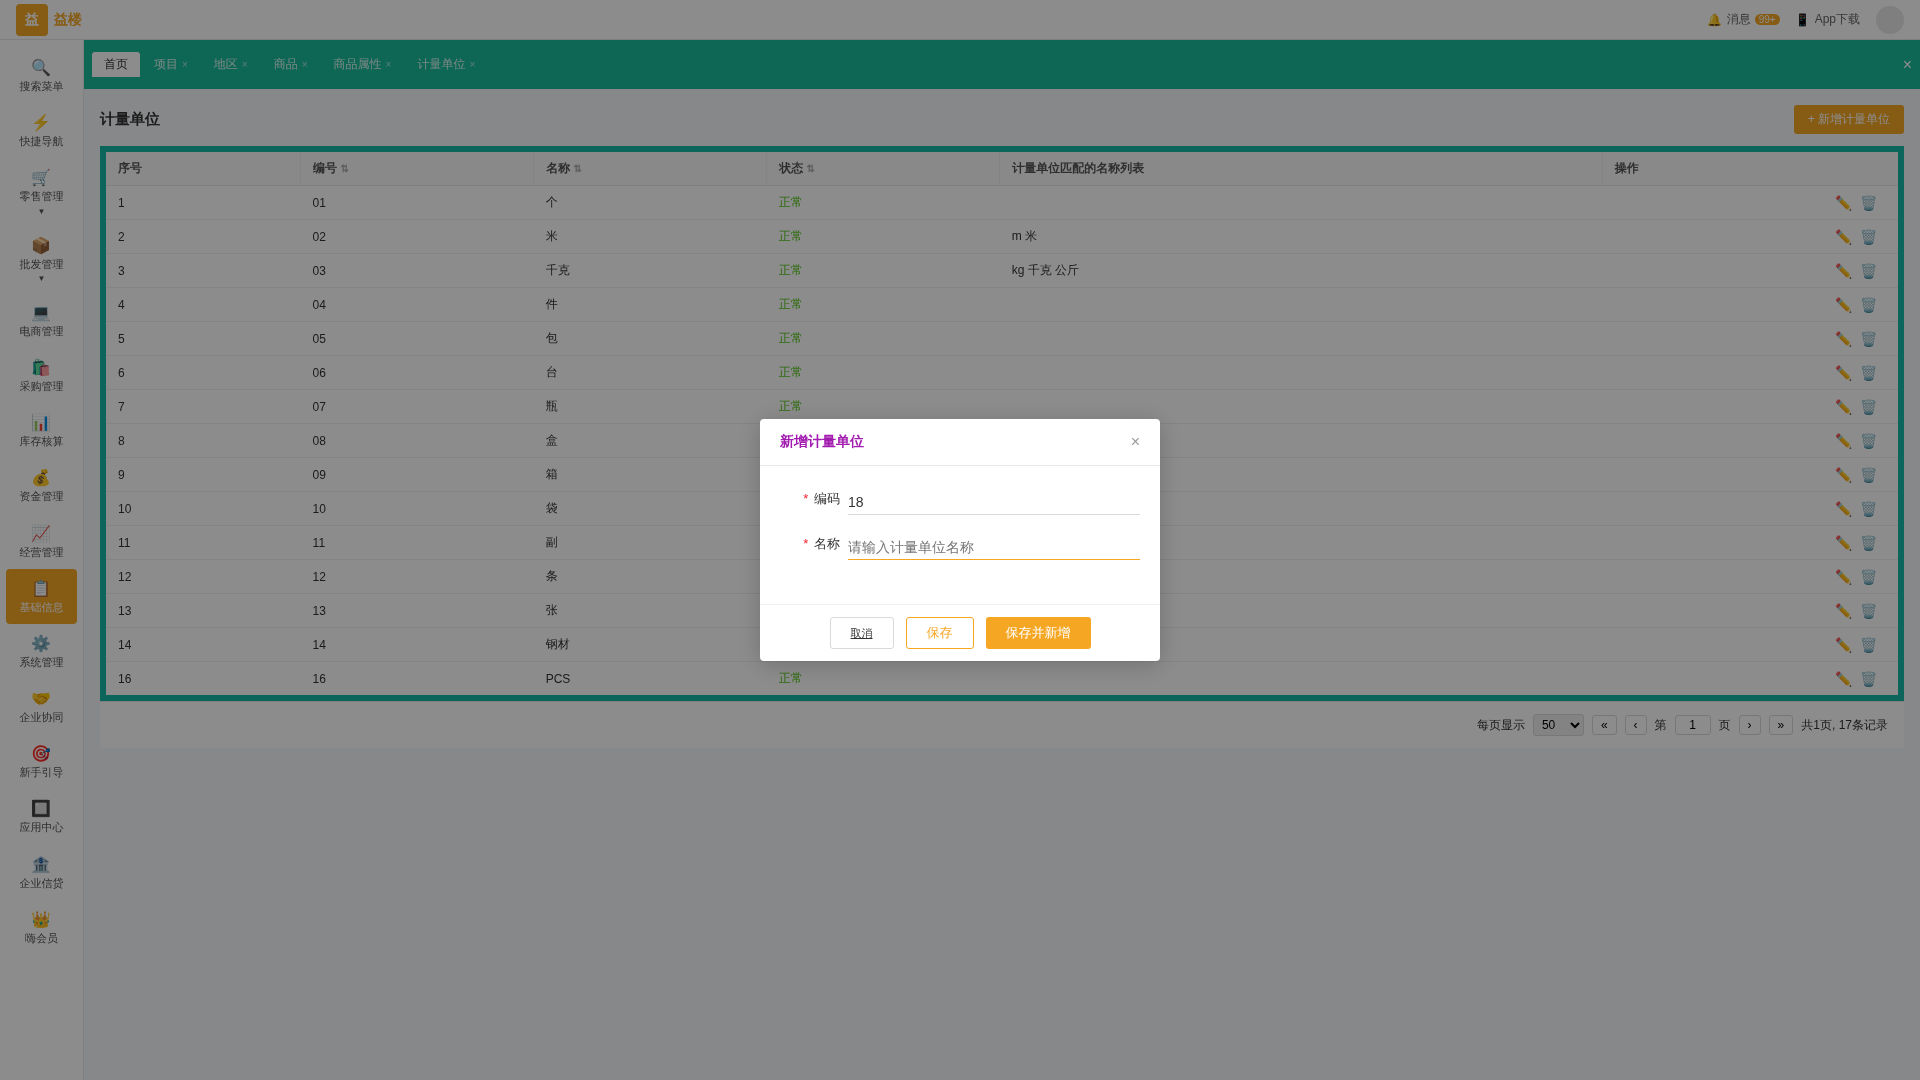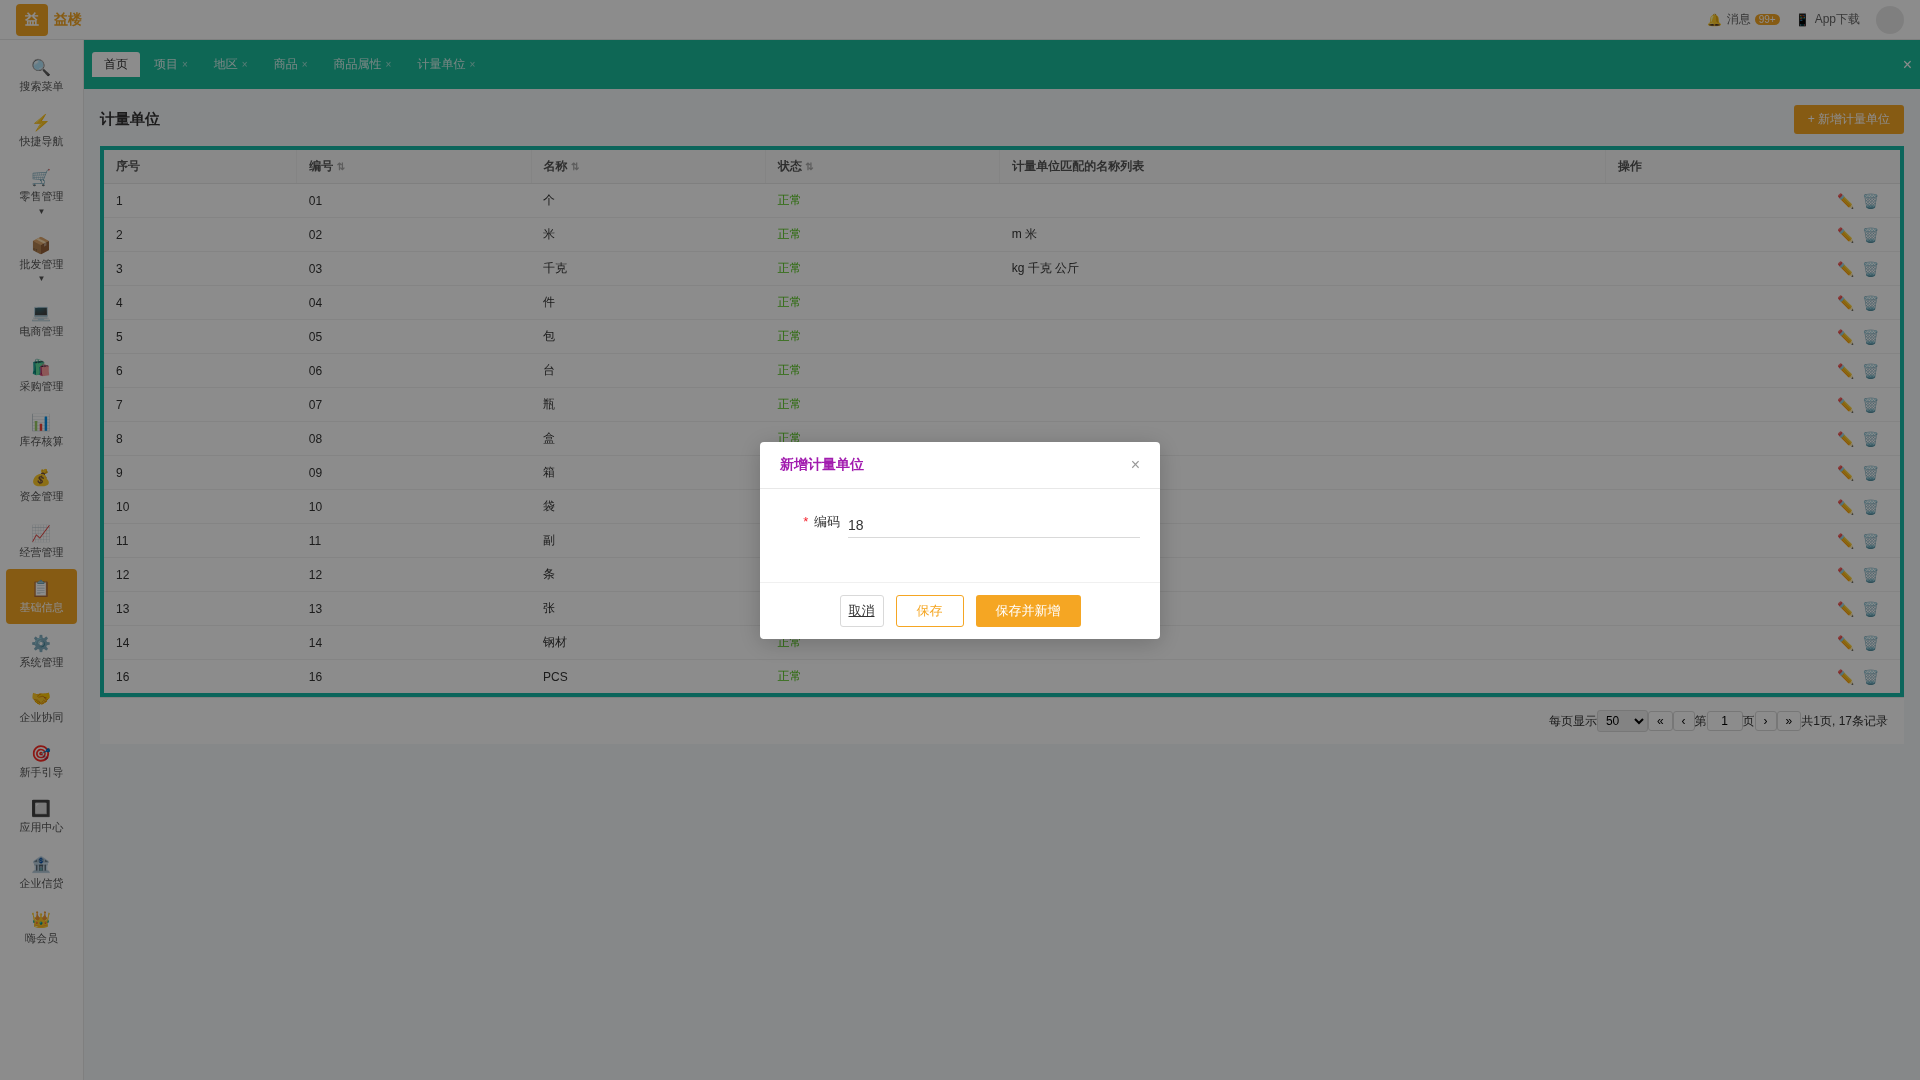--- a/index.html
+++ b/index.html
@@ -38,50 +38,50 @@
 
     
     .page-content { flex: 1; background: #f5f7fa; padding: 16px; overflow: auto; position: relative; }
 
     
     .page-header { display: flex; align-items: center; justify-content: space-between; margin-bottom: 12px; }
     .page-title { font-size: 15px; font-weight: 600; color: #333; }
     .add-btn { background: #f5a623; color: #fff; border: none; padding: 6px 14px; border-radius: 3px; cursor: pointer; font-size: 12px; }
 
     
-    .data-table { width: 100%; background: #fff; border-collapse: collapse; border: 4px solid #14b8a6; }
+    .data-table { width: 100%; background: #fff; border-collapse: collapse; border: 6px solid #14b8a6; }
     .data-table th { background: #fafafa; padding: 8px 12px; text-align: left; font-weight: 600; color: #555; font-size: 12px; border-bottom: 1px solid #e8e8e8; border-right: 1px solid #f0f0f0; white-space: nowrap; }
     .data-table td { padding: 8px 12px; border-bottom: 1px solid #f0f0f0; font-size: 12px; color: #333; }
     .sort-icon { color: #aaa; font-size: 10px; cursor: pointer; }
     .status-normal { color: #52c41a; font-size: 12px; }
     .action-btns { display: flex; gap: 8px; }
     .action-edit { color: #1abc9c; cursor: pointer; font-size: 14px; }
     .action-delete { color: #999; cursor: pointer; font-size: 14px; }
 
     
-    .pagination { display: flex; align-items: center; justify-content: flex-end; padding: 12px 16px; background: #fff; border-top: 1px solid #e8e8e8; font-size: 12px; }
+    .pagination { display: flex; align-items: center; justify-content: flex-end; padding: 12px 16px; background: #fff; border-top: 1px solid #e8e8e8; gap: 8px; font-size: 12px; }
     .pagination select { border: 1px solid #d9d9d9; padding: 2px 4px; border-radius: 3px; font-size: 12px; }
     .pagination-btn { border: 1px solid #d9d9d9; background: #fff; padding: 2px 8px; border-radius: 3px; cursor: pointer; font-size: 12px; }
     .pagination-btn:disabled { color: #ccc; cursor: not-allowed; }
     .page-input { border: 1px solid #d9d9d9; width: 36px; text-align: center; padding: 2px; border-radius: 3px; font-size: 12px; }
 
     
     .modal-overlay { position: fixed; top: 0; left: 0; width: 100%; height: 100%; background: rgba(0,0,0,0.45); z-index: 1000; display: flex; align-items: center; justify-content: center; }
     .modal { background: #fff; border-radius: 4px; width: 400px; box-shadow: 0 4px 24px rgba(0,0,0,0.2); }
     .modal-header { padding: 14px 20px; border-bottom: 1px solid #e8e8e8; display: flex; align-items: center; justify-content: space-between; }
     .modal-title { font-size: 14px; font-weight: 600; color: #a21caf; }
     .modal-close { cursor: pointer; color: #999; font-size: 16px; }
     .modal-body { padding: 24px 20px; }
     .form-row { display: flex; align-items: flex-start; margin-bottom: 20px; gap: 8px; }
     .form-label { width: 60px; text-align: right; font-size: 13px; color: #333; flex-shrink: 0; }
     .form-label .required { color: #f5222d; margin-right: 2px; }
     .form-input { flex: 1; border: none; border-bottom: 1px solid #d9d9d9; padding: 4px 0; font-size: 14px; outline: none; color: #333; }
     .form-input.active-input { border-bottom-color: #f5a623; }
     .modal-footer { padding: 12px 20px; display: flex; justify-content: center; gap: 12px; border-top: 1px solid #f0f0f0; }
-    .btn-cancel { border: 1px solid #d9d9d9; background: #fff; color: #333; padding: 6px 8px; border-radius: 3px; cursor: pointer; font-size: 13px; text-decoration: underline; }
+    .btn-cancel { border: 1px solid #d9d9d9; background: #fff; color: #333; padding: 6px 20px; border-radius: 3px; cursor: pointer; font-size: 11px; text-decoration: underline; }
     .btn-save { border: 1px solid #f5a623; background: #fff; color: #f5a623; padding: 6px 20px; border-radius: 3px; cursor: pointer; font-size: 13px; }
     .btn-save-new { border: none; background: #f5a623; color: #fff; padding: 6px 20px; border-radius: 3px; cursor: pointer; font-size: 13px; }
     .sidebar-item-label { font-size: 11px; text-align: center; line-height: 1.2; }
     .dropdown-arrow { font-size: 8px; }
   </style>
 </head>
 <body>
 
 <div class="topbar">
   <div class="topbar-left">
@@ -448,20 +448,27 @@
       <span class="modal-close">×</span>
     </div>
     <div class="modal-body">
       <div class="form-row">
         <label class="form-label">
           <span class="required">*</span>
           <span>编码</span>
         </label>
         <input type="text" class="form-input" value="18" style="">
       </div>
+      <div class="form-row">
+        <label class="form-label">
+          <span class="required">*</span>
+          <span>名称</span>
+        </label>
+        <input type="text" class="form-input active-input" placeholder="请输入计量单位名称" style="">
+      </div>
     </div>
     <div class="modal-footer">
       <button class="btn-cancel">取消</button>
       <button class="btn-save">保存</button>
       <button class="btn-save-new">保存并新增</button>
     </div>
   </div>
 </div>
 
 </body></html>

